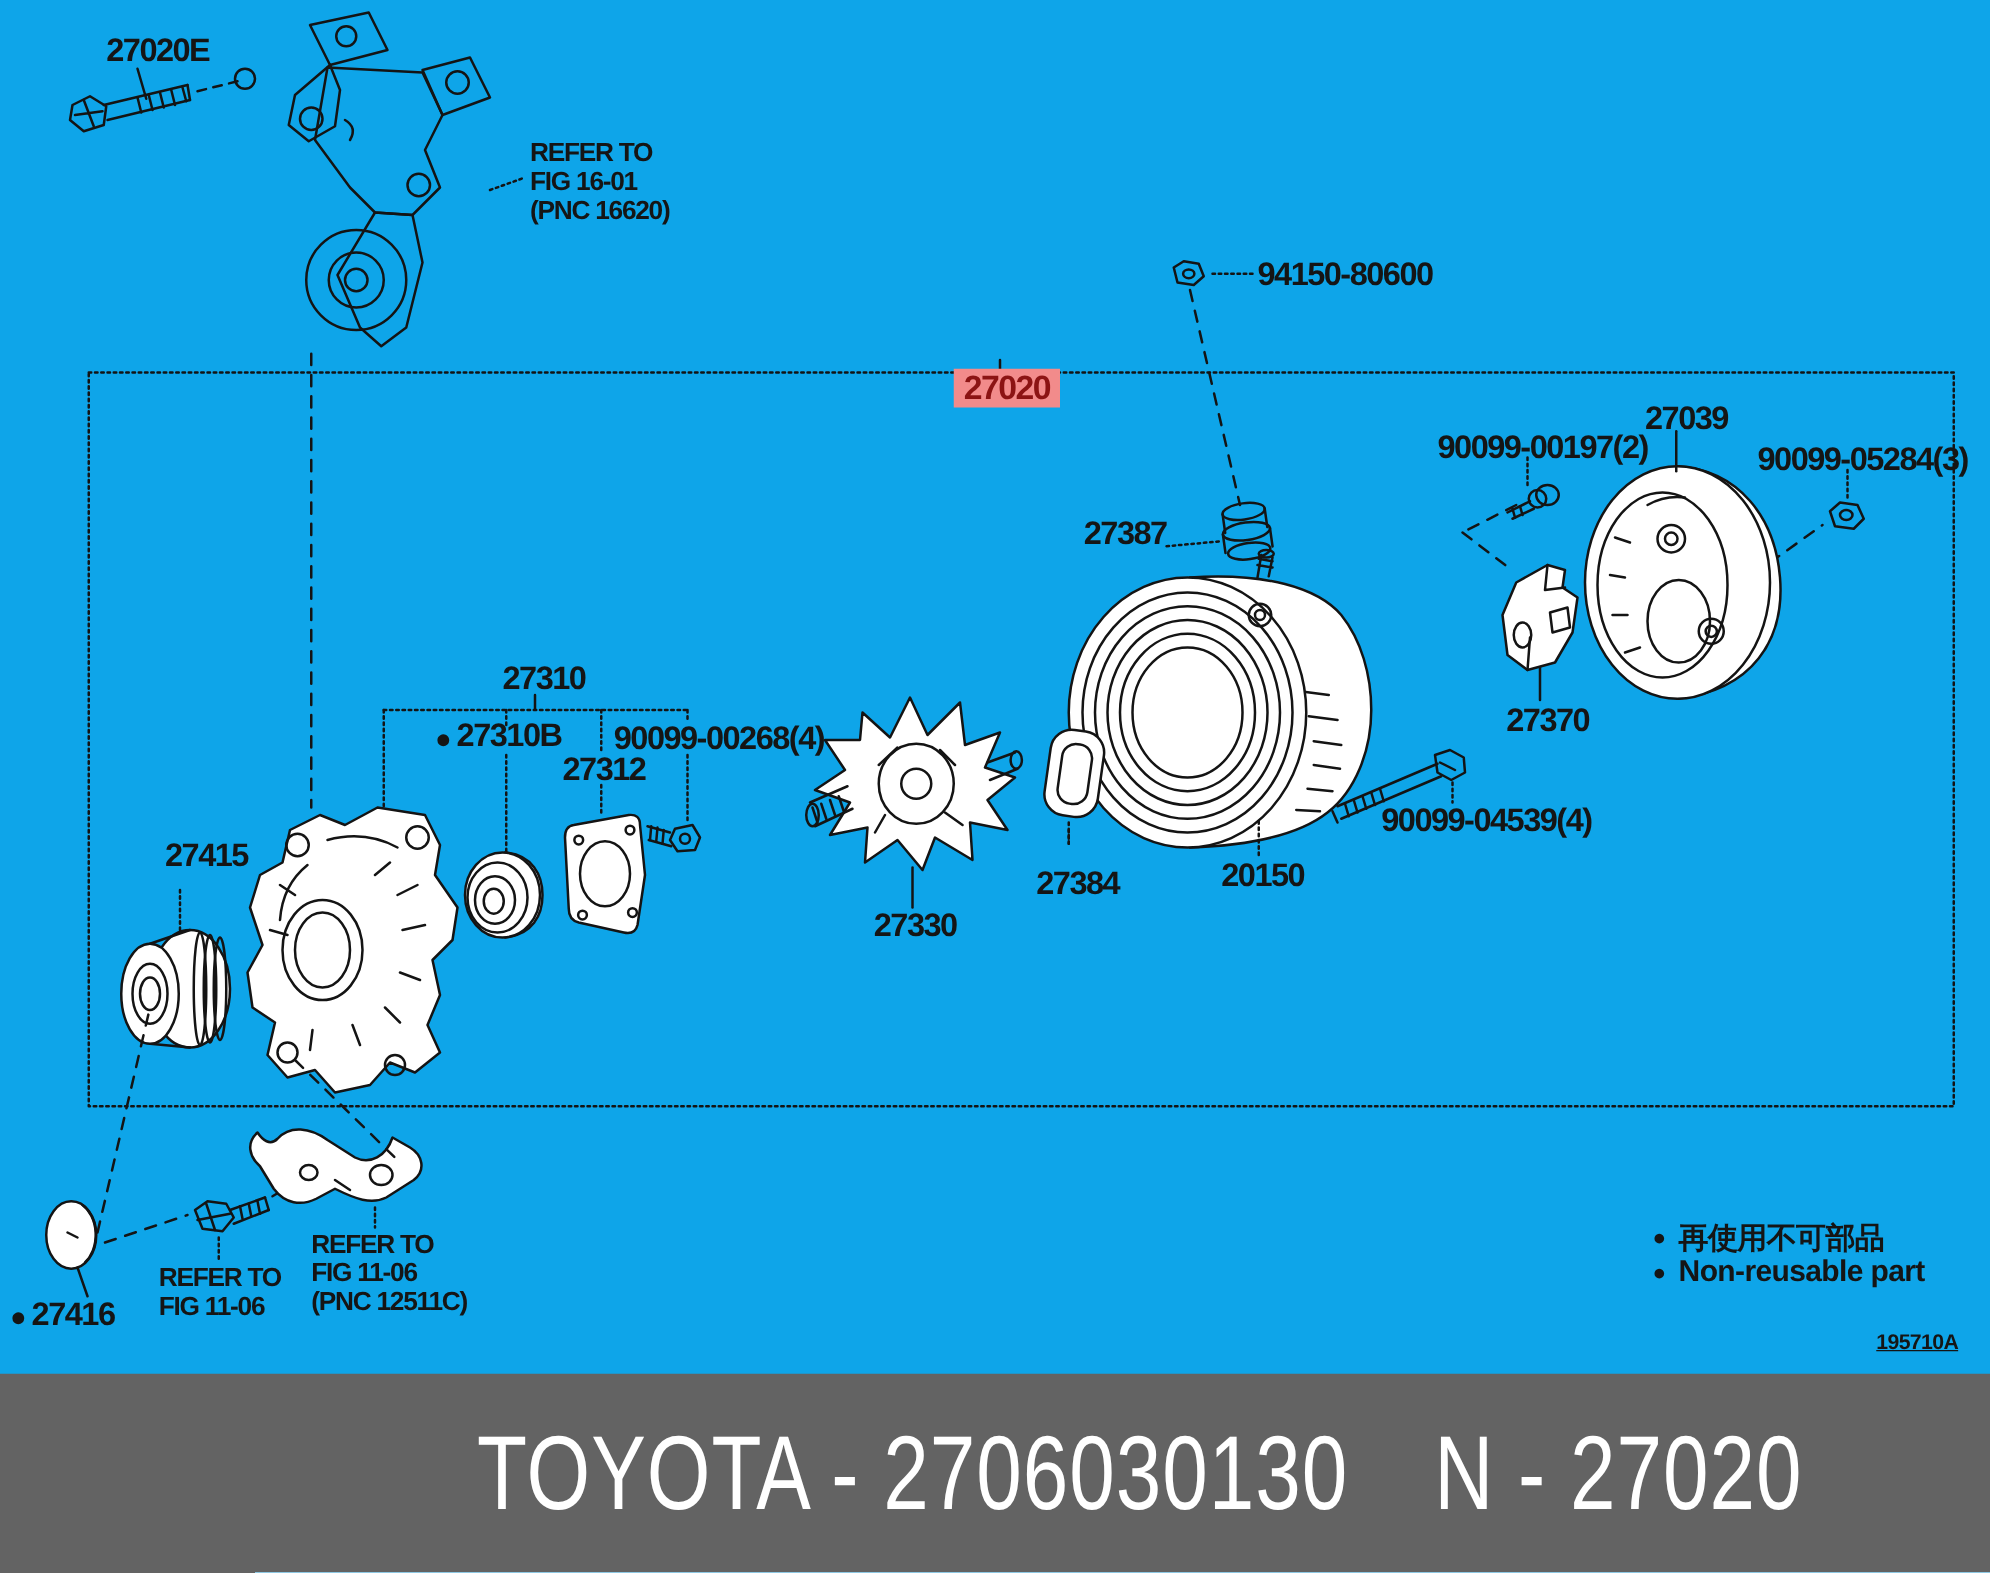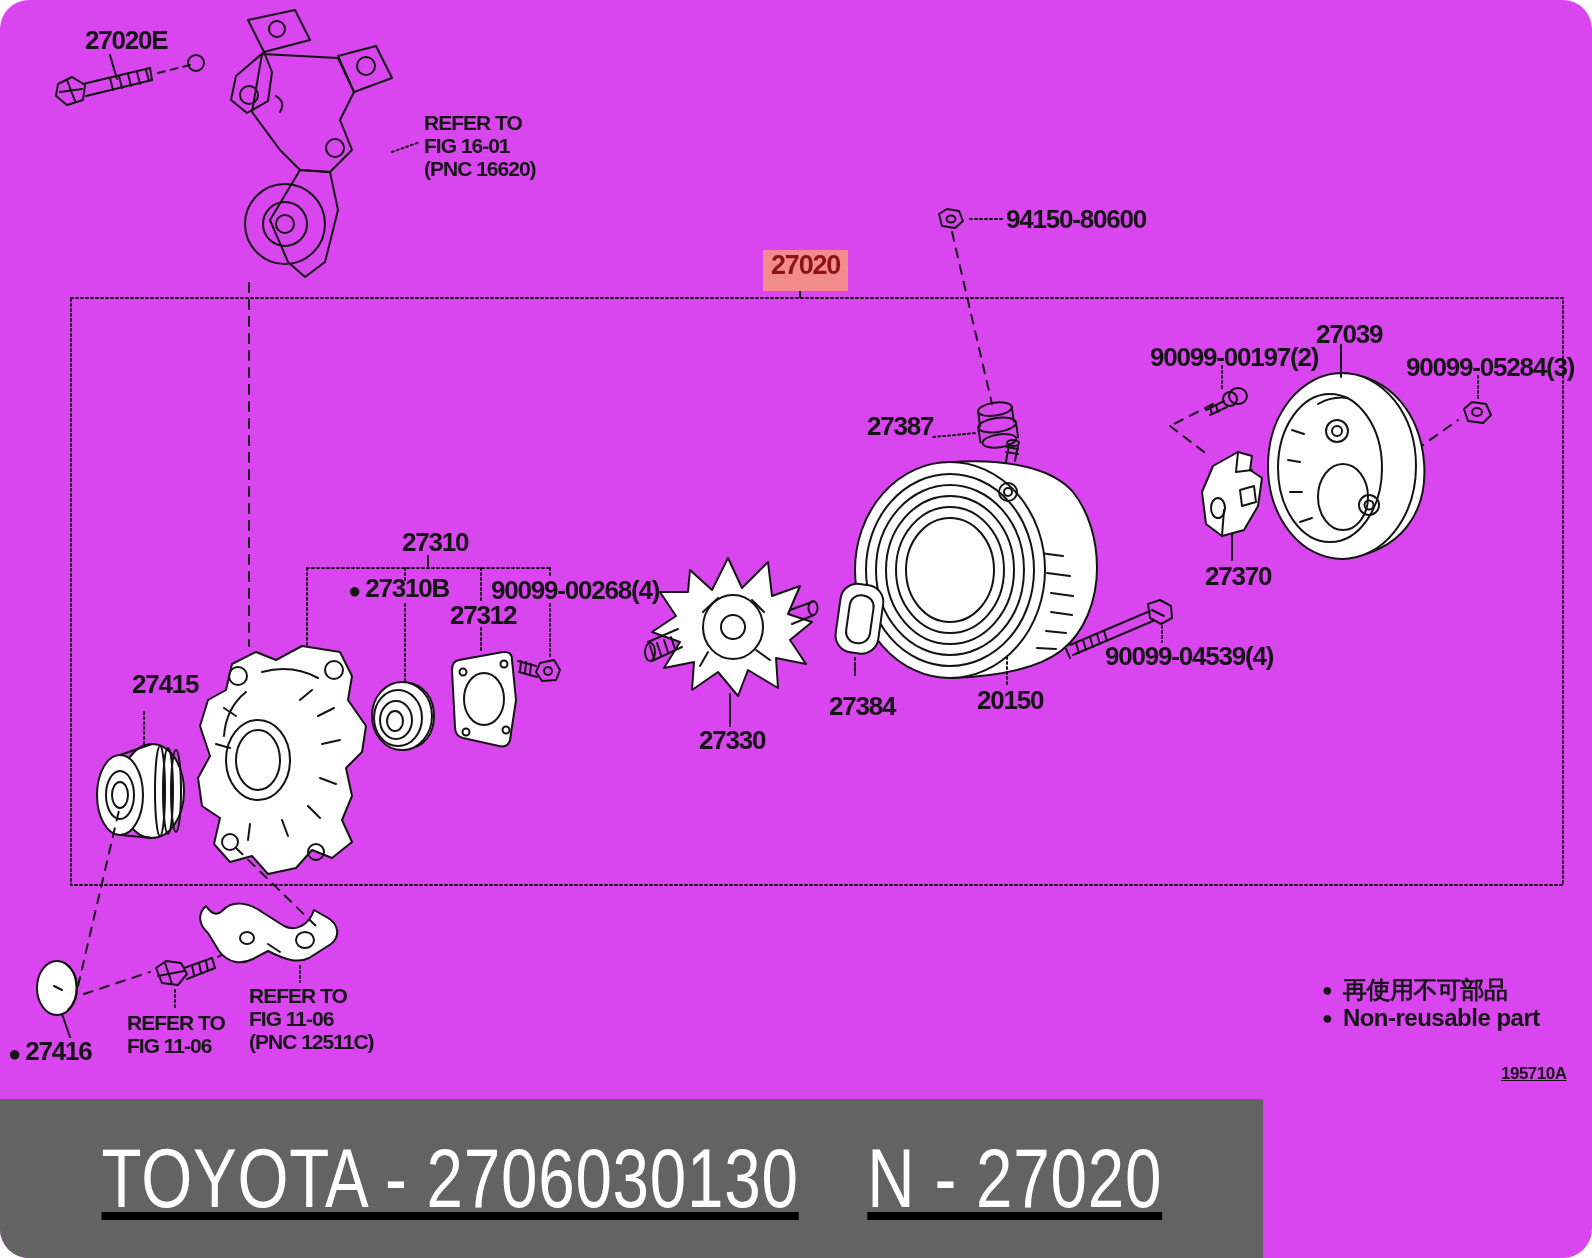--- a/index.html
+++ b/index.html
@@ -1,29 +1,29 @@
 <!DOCTYPE html>
 <html><head>
 <meta charset="utf-8">
 <style>
   html,body{margin:0;padding:0;background:#fff;}
-  #stage{position:relative;width:1592px;height:1258px;background:#d946ef;overflow:hidden;
-         font-family:"Liberation Sans",sans-serif;border-radius:29px;}
+  #stage{position:relative;width:1592px;height:1258px;background:#0ea5e9;overflow:hidden;
+         font-family:"Liberation Sans",sans-serif;}
   svg{position:absolute;left:0;top:0;}
   .lbl{position:absolute;font-family:"Liberation Sans",sans-serif;font-weight:bold;
        font-size:26px;letter-spacing:-1.2px;color:#151515;white-space:nowrap;line-height:1.04;}
   .ref{font-size:21px;letter-spacing:-1px;line-height:23px;}
-  .hl{background:#f28b8b;color:#8c1414;padding:1px 8px 12px;font-size:27px;}
+  .hl{background:#f28b8b;color:#8c1414;padding:1px 8px 2px;font-size:27px;margin-top:45px;}
   .bullet{display:inline-block;margin-right:4px;font-size:22px;vertical-align:-1px;letter-spacing:0;}
   .legend-row{position:absolute;display:flex;align-items:center;gap:10px;color:#151515;font-weight:bold;}
   .legend-dot{font-size:18px;}
   .legend-text{font-size:24px;letter-spacing:-0.5px;}
   .sheet{position:absolute;font-size:17px;font-weight:bold;letter-spacing:-0.5px;color:#151515;}
-  #footer{position:absolute;left:0;top:1099px;width:1263px;height:159px;background:#636363;
-          display:flex;align-items:center;justify-content:center;text-decoration:underline;}
+  #footer{position:absolute;left:0;top:1099px;width:1592px;height:159px;background:#636363;
+          display:flex;align-items:center;justify-content:flex-end;}
   #footer .ftxt{display:flex;align-items:baseline;transform:scaleX(0.78);transform-origin:center;
           color:#fff;font-size:84px;font-weight:normal;white-space:nowrap;letter-spacing:1px;}
   #footer .gap{display:inline-block;width:88px;}
 </style>
 </head>
 <body>
 
 <div id="stage">
 
 <svg width="1592" height="1258" viewBox="0 0 1592 1258">

